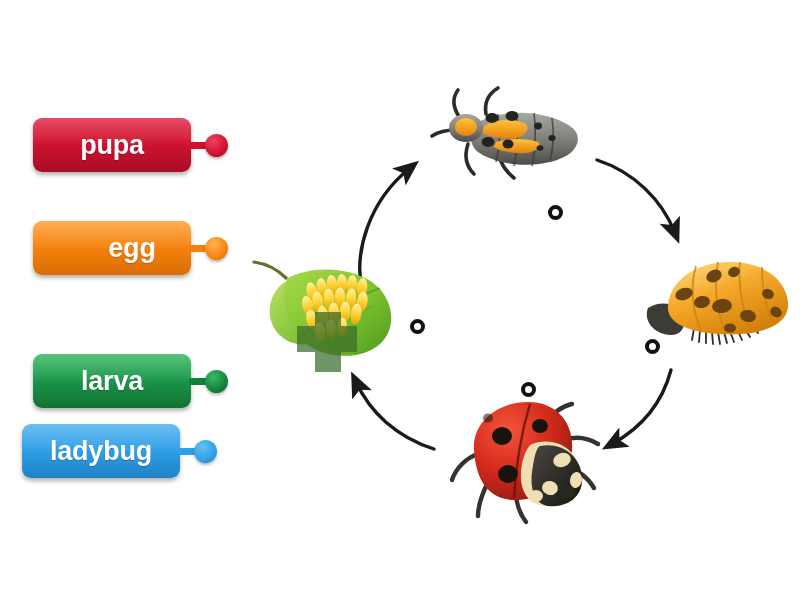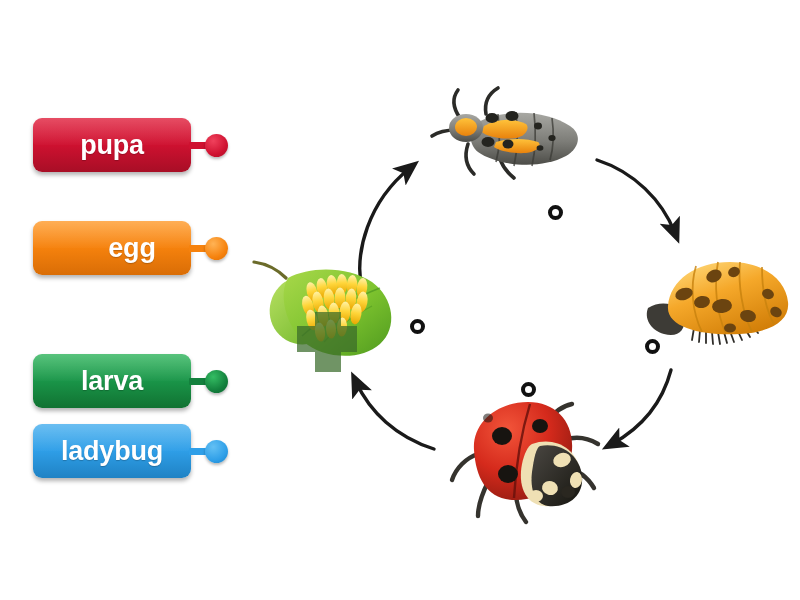--- a/index.html
+++ b/index.html
@@ -357,21 +357,21 @@
   </div>
 
   <div class="label-chip" style="left:33px; top:322px;margin-top:32px;">
     <div class="chip-body" style="background:linear-gradient(180deg,#2fb45c 0%,#1a9649 48%,#117232 100%);"></div>
     <div class="chip-gloss"></div>
     <span class="chip-text">larva</span>
     <div class="chip-stem" style="background:#13803d;"></div>
     <div class="chip-dot" style="background:radial-gradient(circle at 36% 30%, #34bd63, #13803d 62%, #0d6430 100%);"></div>
   </div>
 
-  <div class="label-chip" style="left:33px; top:424px;">
+  <div class="label-chip" style="left:22px; top:424px;">
     <div class="chip-body" style="background:linear-gradient(180deg,#46aeee 0%,#2f9fe8 48%,#1f82c4 100%);"></div>
     <div class="chip-gloss"></div>
     <span class="chip-text">ladybug</span>
     <div class="chip-stem" style="background:#2f9fe8;"></div>
     <div class="chip-dot" style="background:radial-gradient(circle at 36% 30%, #63c0f4, #2f9fe8 62%, #1f82c4 100%);"></div>
   </div>
 
 </div>
 
 </body></html>

